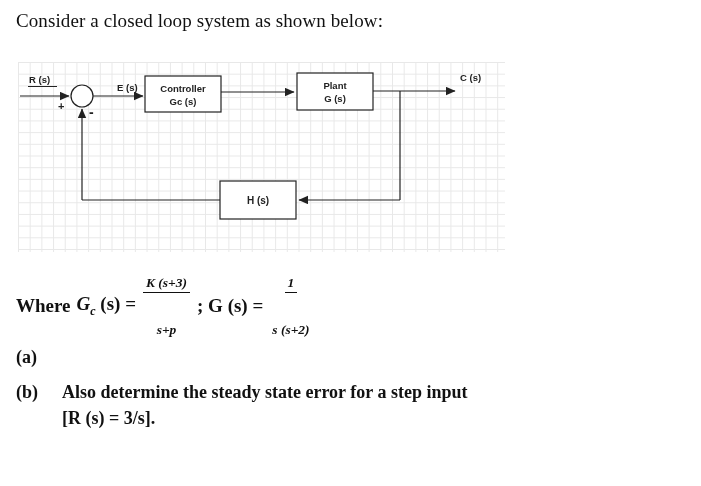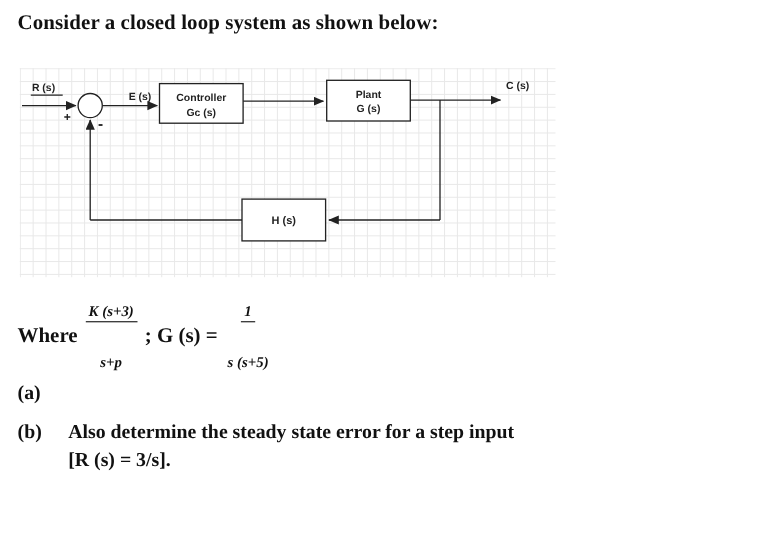--- a/index.html
+++ b/index.html
@@ -1,20 +1,20 @@
 <!DOCTYPE html>
 <html><head>
 <meta charset="utf-8">
 <style>
   html,body{margin:0;padding:0;}
   body{
     width:701px;height:486px;background:#ffffff;position:relative;
     font-family:"Liberation Serif",serif;color:#111;overflow:hidden;
   }
-  .page-title{position:absolute;left:16px;top:10px;font-size:19px;font-weight:bold;letter-spacing:.1px;}
+  .page-title{position:absolute;left:16px;top:10px;font-size:19px;font-weight:normal;letter-spacing:.1px;}
 
   
   .diagram{
     position:absolute;left:18px;top:62px;width:487px;height:190px;
     background-image:linear-gradient(#e8e8e8 1px,transparent 1px),
                      linear-gradient(90deg,#e8e8e8 1px,transparent 1px);
     background-size:11.7px 11.7px;
   }
   .diagram svg{position:absolute;left:0;top:0;}
   .diagram text{font-family:"Liberation Sans",sans-serif;font-weight:bold;fill:#222;}
@@ -83,28 +83,29 @@
 
     <text x="11" y="21" font-size="9.5">R (s)</text>
     <line x1="10" y1="24.5" x2="39" y2="24.5" stroke="#222" stroke-width="1"></line>
     <text x="99" y="29" font-size="9.5">E (s)</text>
     <text x="442" y="19" font-size="9.5">C (s)</text>
   </svg>
 </div>
 
 <div class="equation">
   <span>Where</span>
+  <span><span class="var">G</span><sub>c</sub>&nbsp;<span>(s) =</span></span>
   <span class="frac">
     <span class="num">K (s+3)</span>
     <span class="den">s+p</span>
   </span>
   <span>; G (s) =</span>
   <span class="frac">
     <span class="num">1</span>
-    <span class="den">s (s+5)</span>
+    <span class="den">s (s+2)</span>
   </span>
 </div>
 
 <div class="questions">
   <div class="q-row">
     <span class="q-label">(a)</span>
   </div>
   <div class="q-row">
     <span class="q-label">(b)</span>
     <span class="q-text">Also determine the steady state error for a step input

